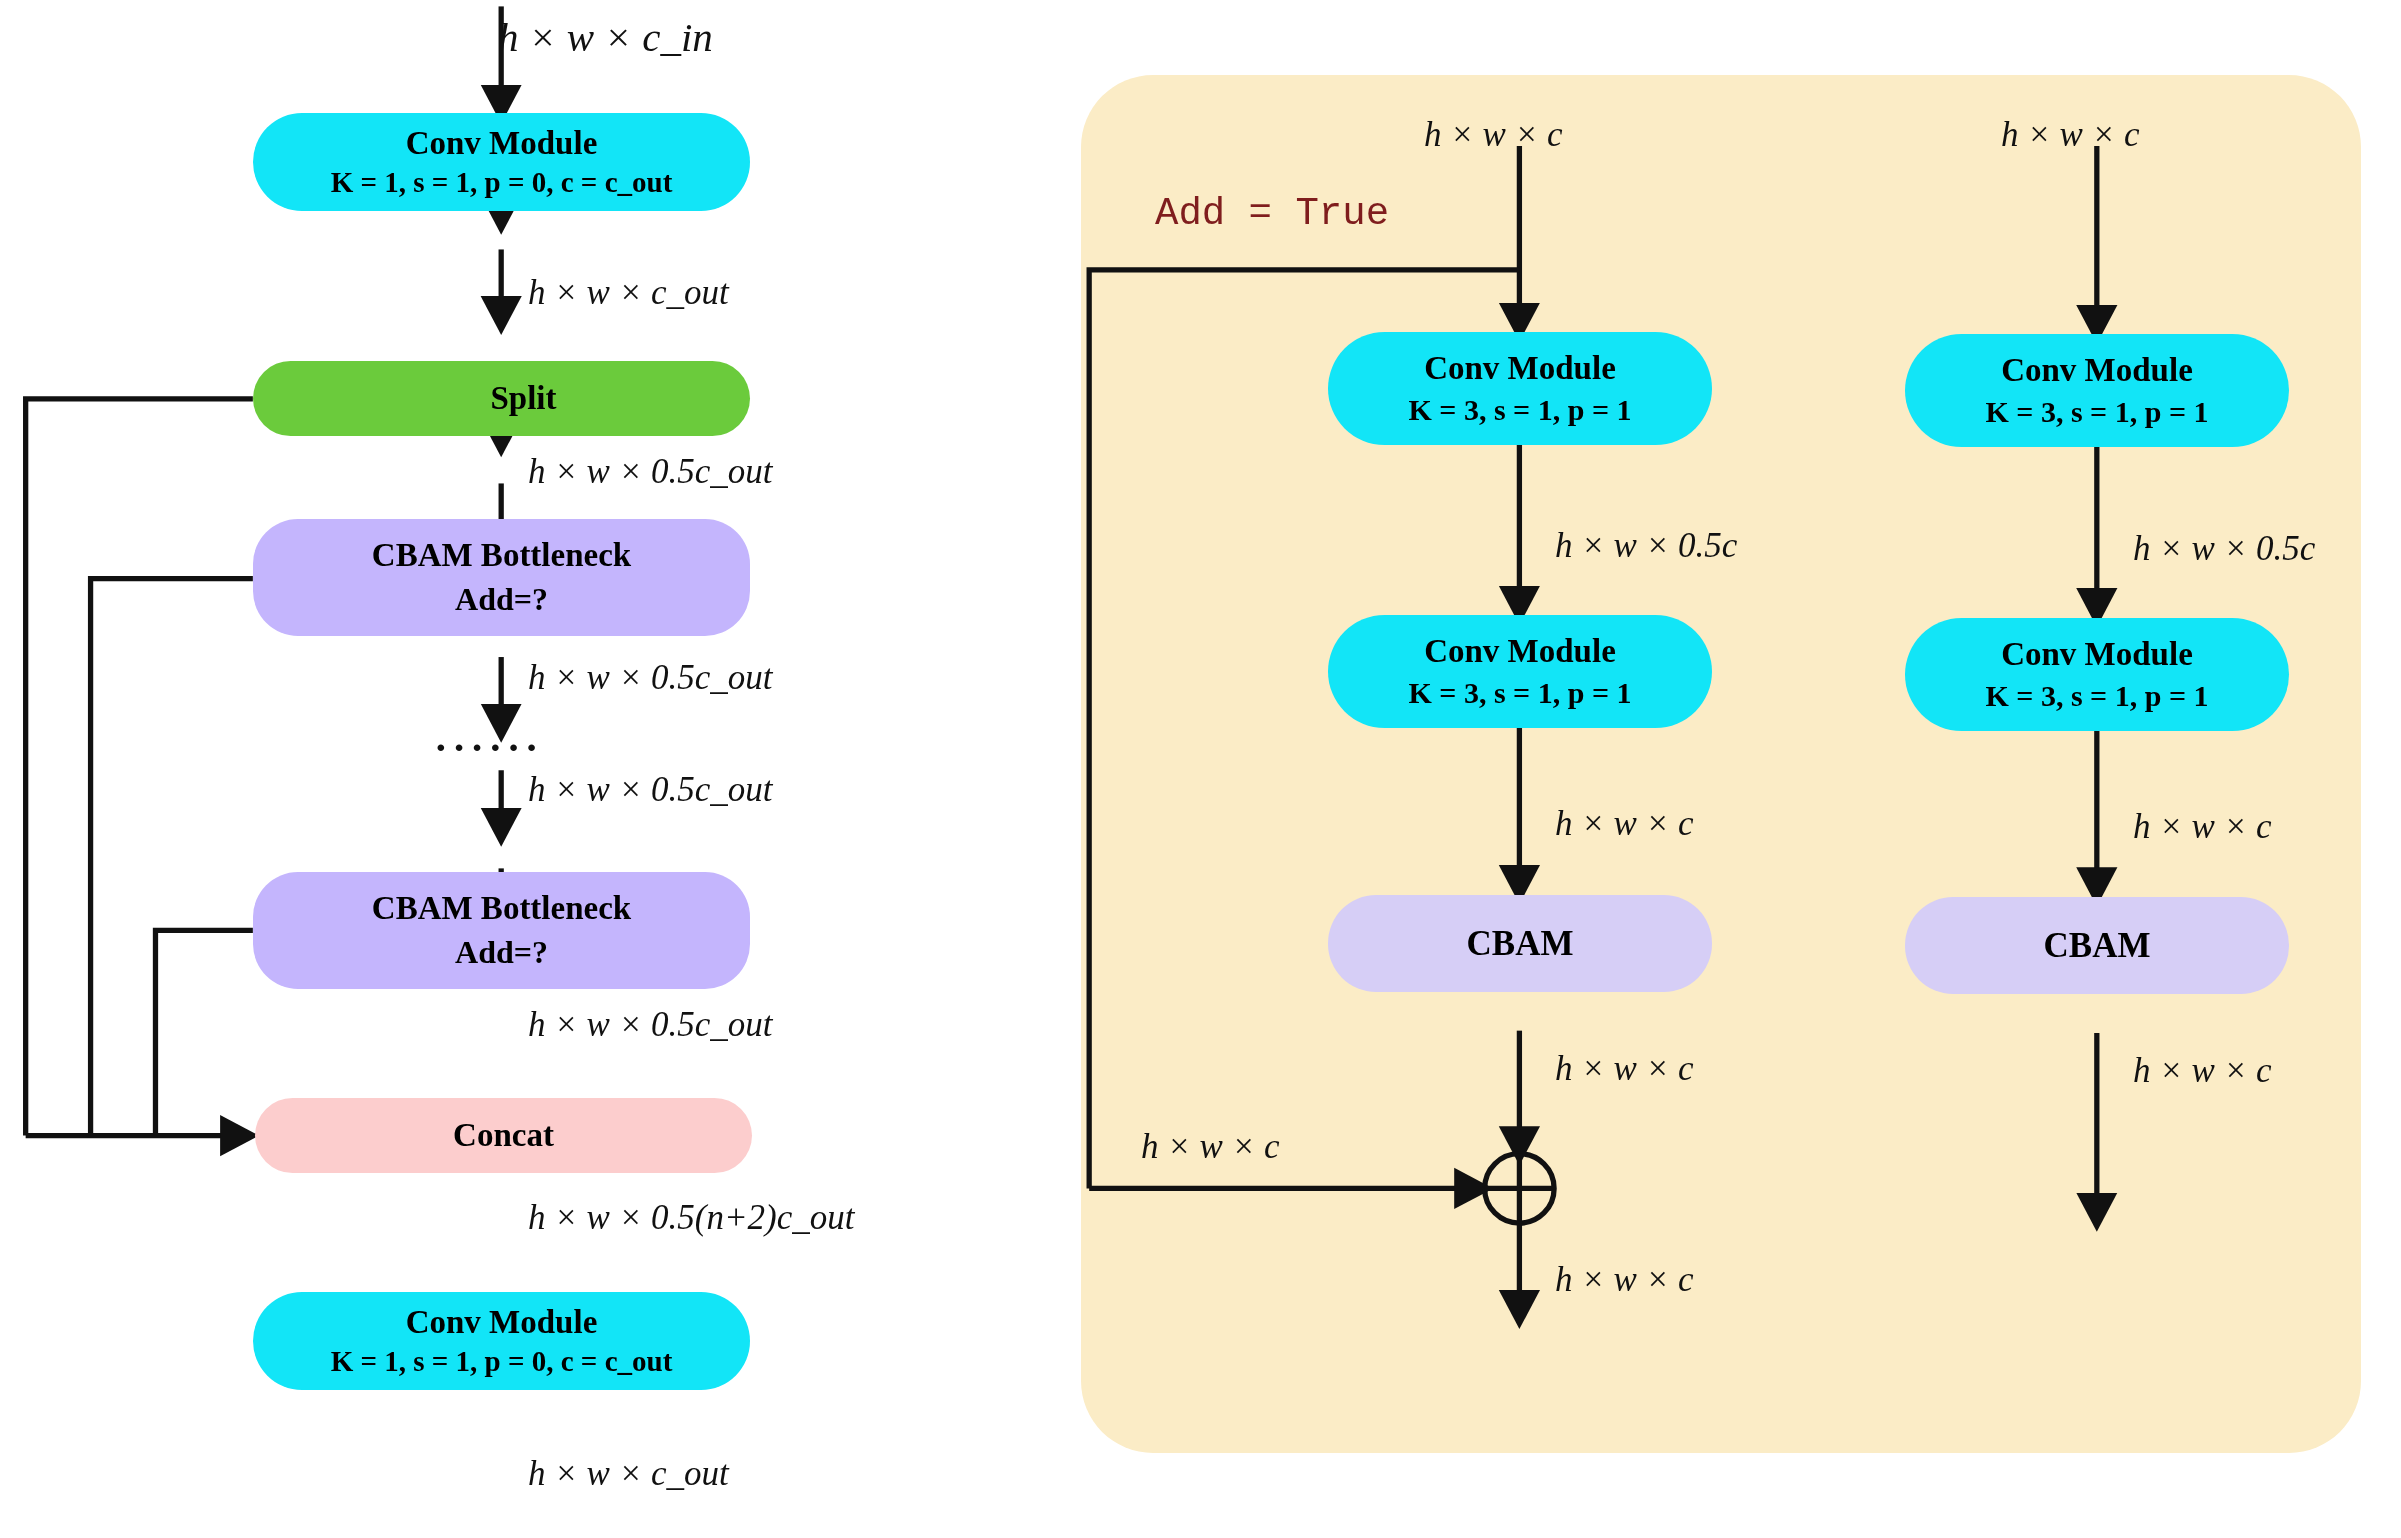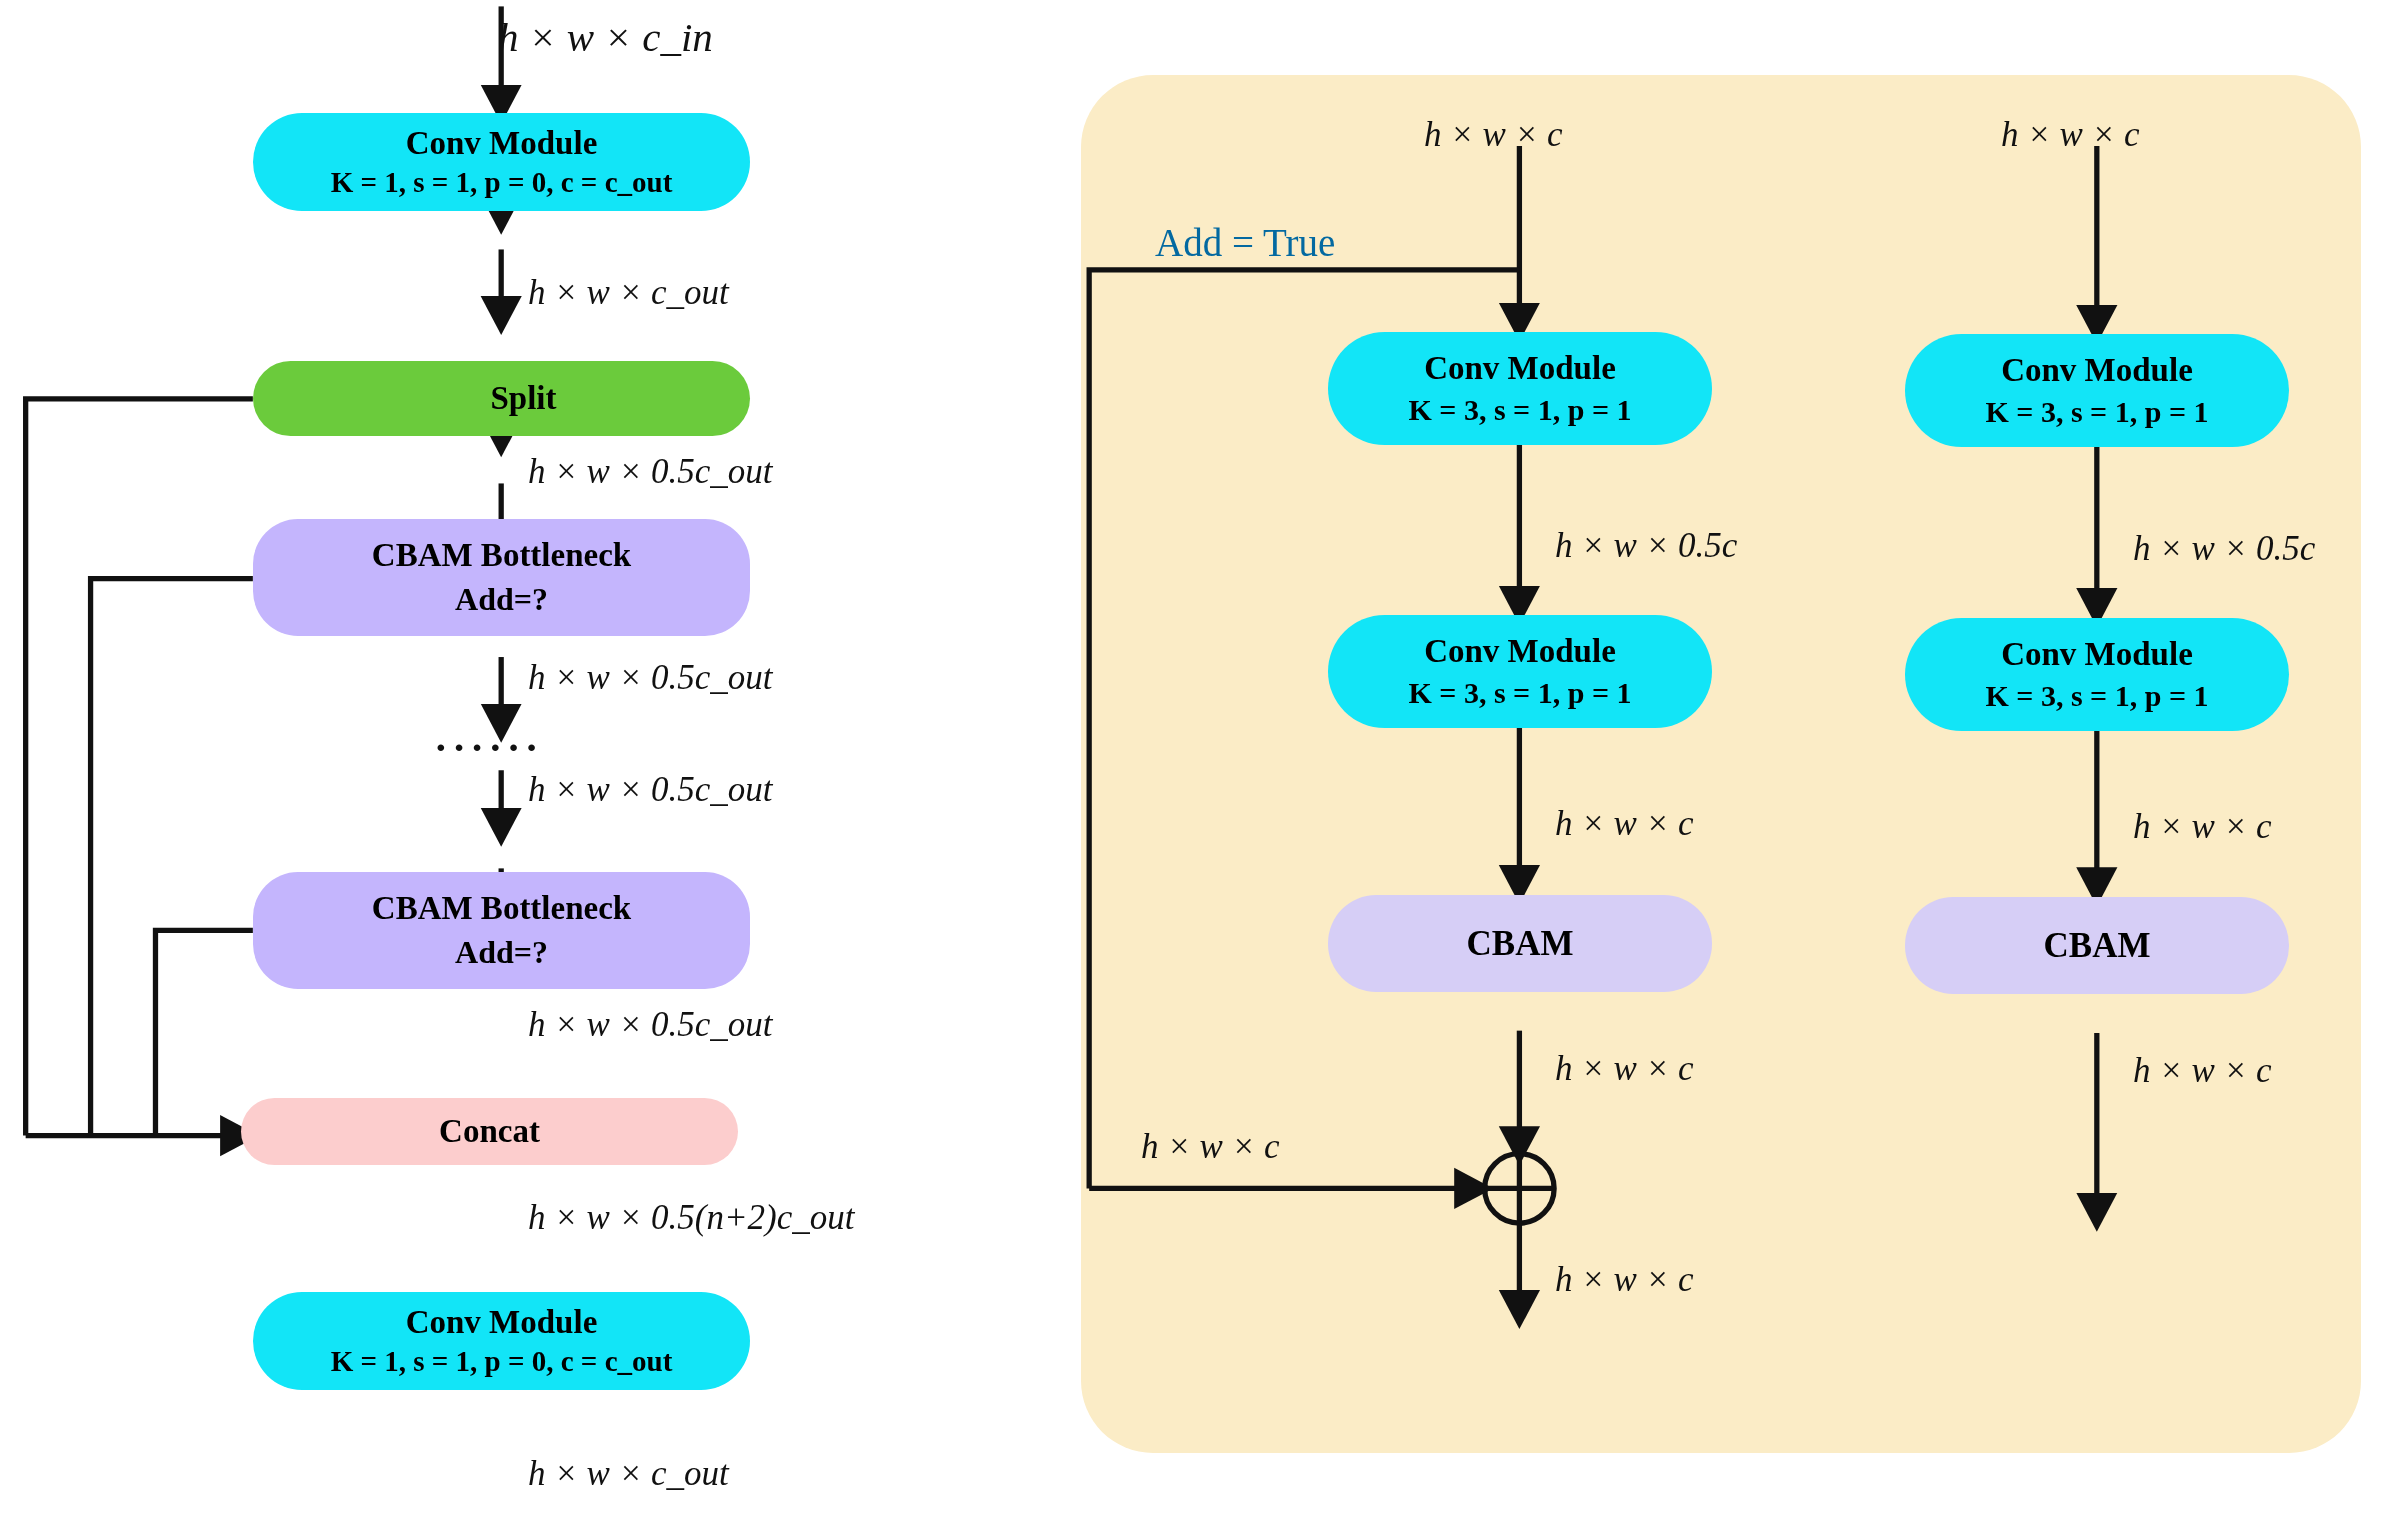--- a/index.html
+++ b/index.html
@@ -34,26 +34,25 @@
   .tlabel{
     position:absolute;
     font-family:"Liberation Serif", serif;
     font-style:italic;
     color:#111;
     white-space:nowrap;
     line-height:1;
   }
   .plain{
     position:absolute;
-    font-family:Liberation Serif, serif;
+    font-family:Liberation Mono, monospace;
     font-style:normal;
-    color:#0369a1;
+    color:#7f1d1d;
     white-space:nowrap;
     line-height:1;
-    margin-top:28px;
   }
   .dots{
     position:absolute;
     font-family:"Liberation Serif", serif;
     font-weight:bold;
     letter-spacing:4.5px;
     color:#111;
     white-space:nowrap;
   }
 
@@ -138,21 +137,21 @@
   <div class="node beige" style="left:253px; top:519px; width:497px; height:117px; border-radius:45px; font-size:0px;">
     <span class="l1" style="font-size:33px;">CBAM Bottleneck</span>
     <span class="l2" style="font-size:32px; margin-top:7.5px;">Add=?</span>
   </div>
 
   <div class="node beige" style="left:253px; top:872px; width:497px; height:117px; border-radius:45px; font-size:0px;">
     <span class="l1" style="font-size:33px;">CBAM Bottleneck</span>
     <span class="l2" style="font-size:32px; margin-top:7.5px;">Add=?</span>
   </div>
 
-  <div class="node pink" style="left:241px; top:1098px; width:497px; height:67px; border-radius:38px; font-size:0px;">
+  <div class="node pink" style="left:255px; top:1098px; width:497px; height:75px; border-radius:38px; font-size:0px;">
     <span class="l1" style="font-size:33px;">Concat</span>
   </div>
 
   <div class="node cyan" style="left:253px; top:1292px; width:497px; height:98px; border-radius:49px; font-size:0px;">
     <span class="l1" style="font-size:33px;">Conv Module</span>
     <span class="l2" style="font-size:29px; margin-top:4.5px;">K = 1, s = 1, p = 0, c = c_out</span>
   </div>
 
   <div class="tlabel" style="left:498px; top:16.6px;  font-size:41px;">h × w × c_in</div>
   <div class="tlabel" style="left:528px; top:275px; font-size:35px;">h × w × c_out</div>

